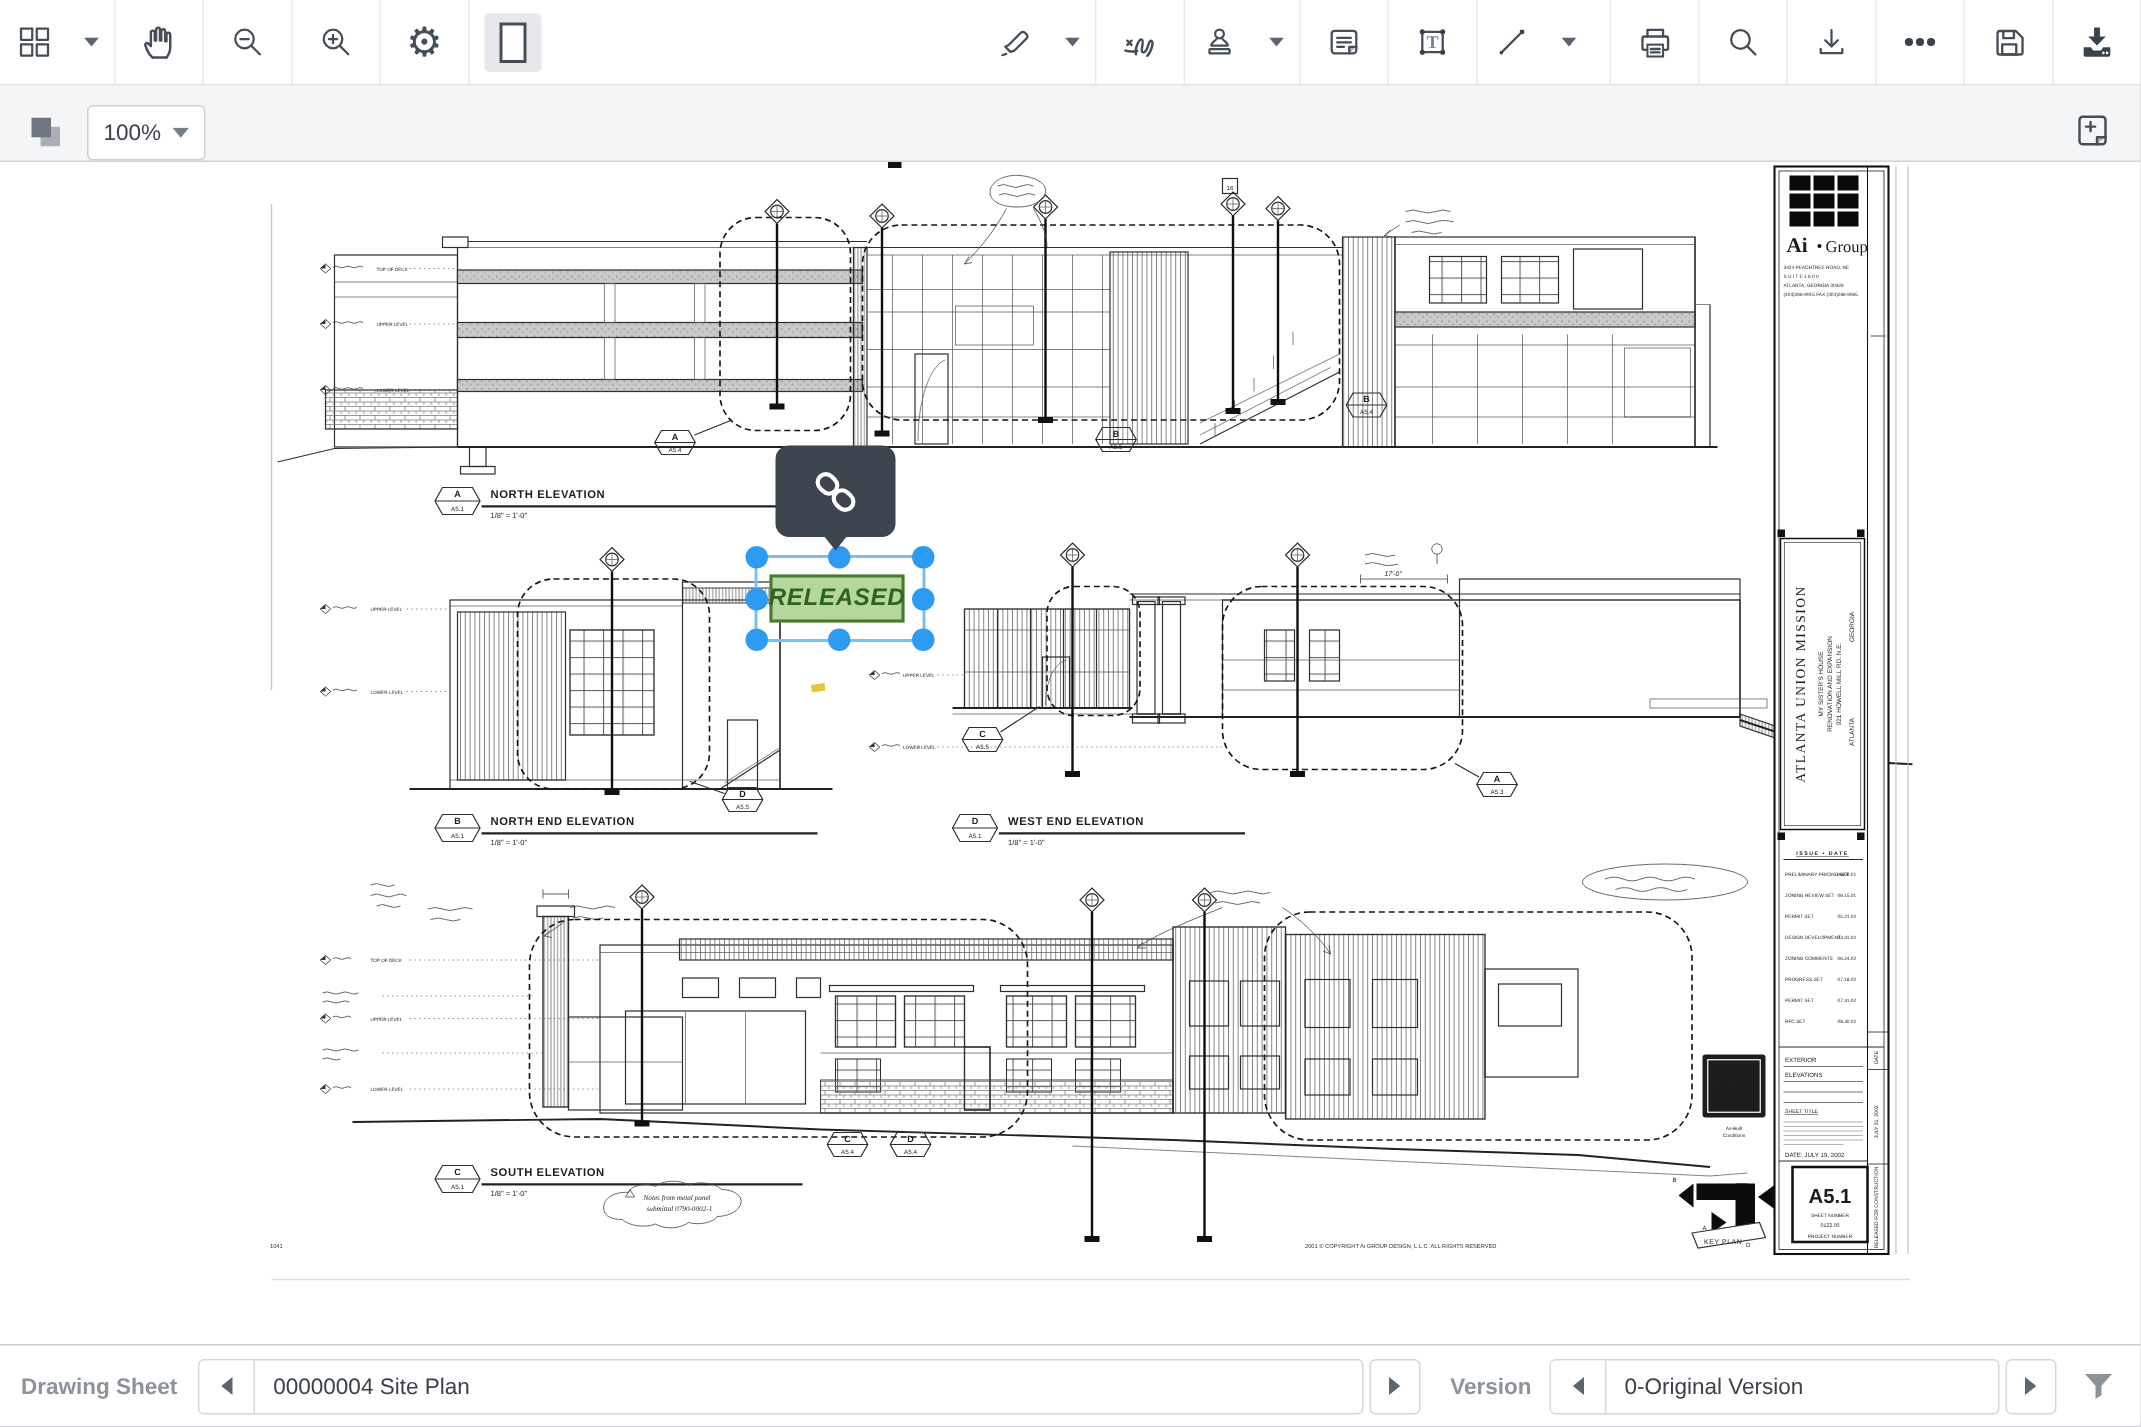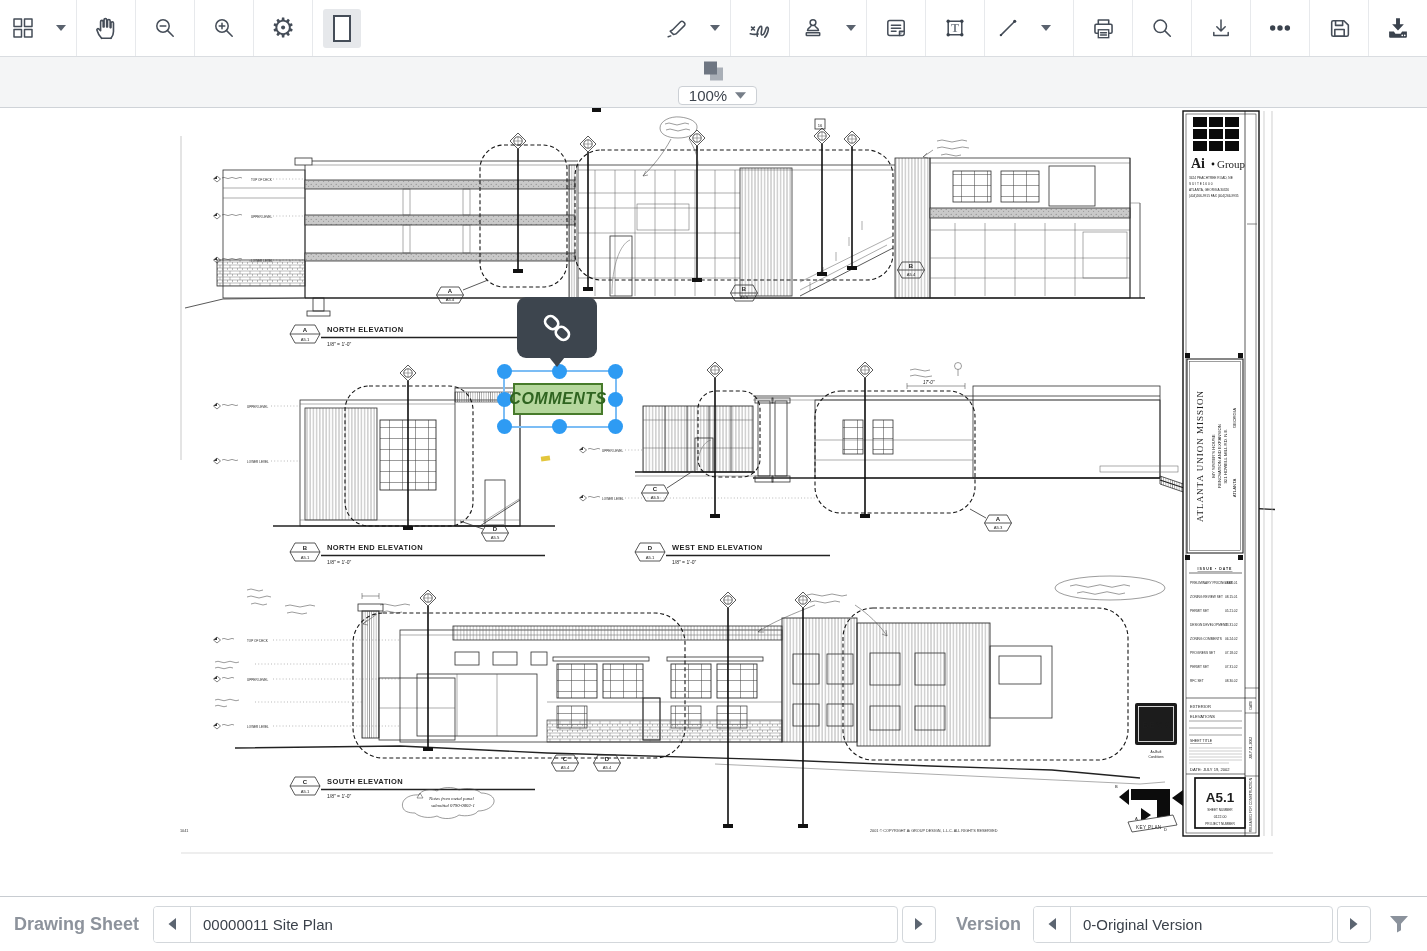--- a/index.html
+++ b/index.html
@@ -18,21 +18,21 @@
   .sep{width:1px;background:#e7e9ec;}
   .ic{stroke:#454d58;fill:none;stroke-width:1.5;stroke-linecap:round;stroke-linejoin:round;}
   .icf{fill:#3a424d;stroke:none;}
   .gear-glyph{font-size:27px;color:#454d58;line-height:1;}
   .selwrap{background:#e6e8eb;border-radius:3px;padding:6px 10px;display:flex;align-items:center;}
   .pageicon{width:18px;height:27px;border:2.2px solid #454d58;background:#fff;}
   .grp-mid{display:flex;margin-left:283px;}
   .grp-right{display:flex;margin-left:auto;}
   .t-glyph{font-family:"Liberation Serif",serif;font-size:12px;fill:#7b828b;font-weight:bold;}
   
-  .subbar{height:51px;border-bottom:1px solid #cfd3d8;background:#f4f5f6;display:flex;align-items:center;padding:0 12px;flex-direction:column;}
+  .subbar{height:51px;border-bottom:1px solid #cfd3d8;background:#f4f5f6;display:flex;align-items:flex-end;padding:0 12px;}
   .cmpbtn{width:38px;height:38px;display:flex;align-items:center;justify-content:center;background:transparent;border:none;cursor:pointer;}
   .zoombox{margin-left:8px;height:37px;min-width:77px;background:#fff;border:1px solid #ccd0d5;border-radius:4px;display:flex;align-items:center;justify-content:space-between;padding:0 10px;cursor:pointer;}
   .zoombox span{font-size:15px;color:#3d444e;}
   .addnote{margin-left:auto;width:40px;height:40px;display:flex;align-items:center;justify-content:center;background:transparent;border:none;cursor:pointer;}
   
   .canvas{flex:1;position:relative;background:#ffffff;overflow:hidden;}
   .sheet-svg{position:absolute;left:155px;top:0;}
   .sheet-svg text{font-family:"Liberation Sans",sans-serif;fill:#1d1d1d;}
   .ln{stroke:#2e2e2e;stroke-width:.8;fill:none;}
   .lnb{stroke:#222;stroke-width:1.3;fill:none;}
@@ -55,21 +55,21 @@
   .hnd{position:absolute;width:15px;height:15px;border-radius:50%;background:#2e9bf3;}
   .stamp{position:absolute;left:513px;top:275px;width:90px;height:32px;background:#b5d79d;border:2px solid #477b2b;
          display:flex;align-items:center;justify-content:center;font-weight:bold;font-style:italic;
          font-size:16px;color:#2f6420;letter-spacing:.5px;cursor:move;}
   .tip{position:absolute;left:517px;top:189px;width:80px;height:61px;background:#3d454e;border-radius:9px;
        display:flex;align-items:center;justify-content:center;cursor:pointer;}
   .tip:after{content:"";position:absolute;left:32px;bottom:-9px;border:8px solid transparent;border-top-color:#3d454e;border-bottom:none;border-top-width:10px;}
   .ymark{position:absolute;left:541px;top:348px;width:9px;height:5px;background:#e3c63c;transform:rotate(-8deg);}
   
   .bottombar{height:55px;border-top:1px solid #c8ccd1;background:#fff;display:flex;align-items:center;padding:0 10px 0 14px;}
-  .bb-label{font-size:18px;font-weight:bold;color:#8d939c;white-space:nowrap;}
+  .bb-label{font-size:15px;font-weight:bold;color:#8d939c;white-space:nowrap;}
   .navbox{height:37px;border:1px solid #d3d7db;border-radius:4px;display:flex;align-items:stretch;background:#fff;overflow:hidden;}
   .navbox .nv-btn{width:36px;display:flex;align-items:center;justify-content:center;background:#fff;border:none;cursor:pointer;}
   .navbox .nv-div{width:1px;background:#d3d7db;}
   .navbox .nv-text{display:flex;align-items:center;padding:0 12px;font-size:15px;color:#3b424b;white-space:nowrap;overflow:hidden;}
   .arrbox{height:37px;width:34px;border:1px solid #d3d7db;border-radius:4px;background:#fff;display:flex;align-items:center;justify-content:center;cursor:pointer;}
   .sheetbox{flex:1;margin:0 4px 0 14px;}
   .revbox{width:300px;margin:0 4px 0 12px;text-align:right;}
   .funnelbtn{width:36px;height:38px;margin-left:10px;display:flex;align-items:center;justify-content:center;background:transparent;border:none;cursor:pointer;}
 </style>
 </head>
@@ -897,42 +897,42 @@
       <div class="hnd" style="left:-8px;top:-8px"></div>
       <div class="hnd" style="left:47px;top:-8px"></div>
       <div class="hnd" style="right:-8px;top:-8px"></div>
       <div class="hnd" style="left:-8px;top:20px"></div>
       <div class="hnd" style="right:-8px;top:20px"></div>
       <div class="hnd" style="left:-8px;bottom:-8px"></div>
       <div class="hnd" style="left:47px;bottom:-8px"></div>
       <div class="hnd" style="right:-8px;bottom:-8px"></div>
     </div>
 
-    <div class="stamp">COMMENTS</div>
+    <div class="stamp">RELEASED</div>
 
     <div class="tip">
       <svg width="34" height="34" viewBox="0 0 28 28">
         <g transform="rotate(45 14 14)" fill="none" stroke="#fff" stroke-width="2.3">
           <rect x="2" y="9.5" width="11.5" height="9" rx="4.5"></rect>
           <rect x="14.5" y="9.5" width="11.5" height="9" rx="4.5"></rect>
         </g>
       </svg>
     </div>
   </div>
 
   <div class="bottombar">
     <span class="bb-label">Drawing Sheet</span>
     <div class="navbox sheetbox">
       <button class="nv-btn">
         <svg width="10" height="14" viewBox="0 0 10 14">
             <polygon points="9,1 9,13 1.5,7" fill="#5c6571"></polygon>
           </svg>
       </button>
       <div class="nv-div"></div>
-      <div class="nv-text">00000011 Site Plan</div>
+      <div class="nv-text">00000004 Site Plan</div>
     </div>
     <button class="arrbox">
       <svg width="10" height="14" viewBox="0 0 10 14">
           <polygon points="1,1 1,13 8.5,7" fill="#5c6571"></polygon>
         </svg>
     </button>
 
     <span class="bb-label" style="margin-left:auto;padding-left:20px">Version</span>
     <div class="navbox revbox">
       <button class="nv-btn">

